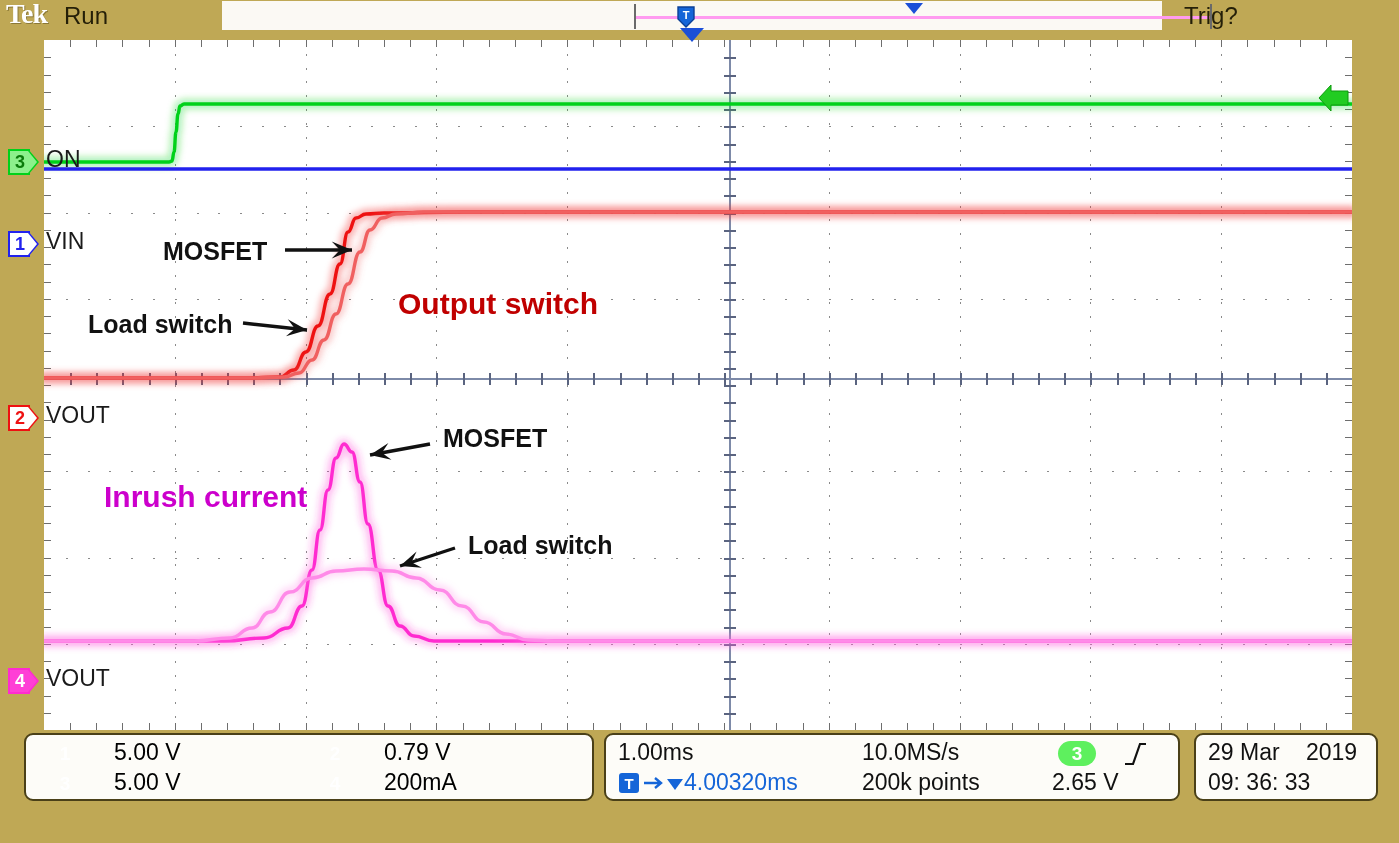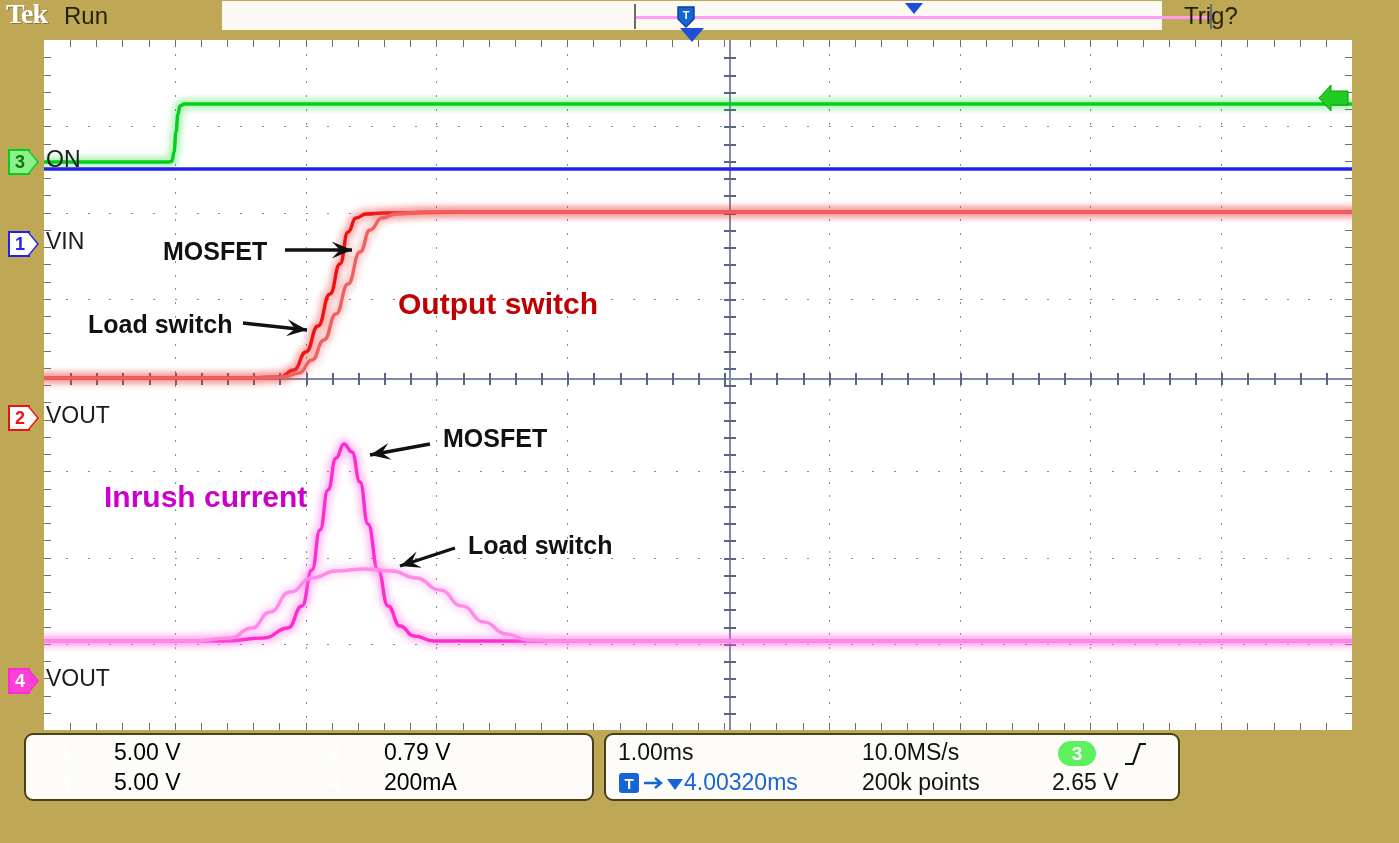--- a/index.html
+++ b/index.html
@@ -492,20 +492,25 @@
 
       <div class="rochip" style="left:452px;top:6px;background:#5ef05e;">
         <span>3</span>
         </div>
       <svg style="position:absolute;left:516px;top:6px;width:26px;height:26px;" viewBox="0 0 26 26">
         <path d="M3 23 H11 L18 3 H24" stroke="#111" stroke-width="2.2" fill="none"></path>
       </svg>
       <div class="rotext" style="left:446px;top:34px;color:#111;">2.65 V</div>
     </div>
 
+    <div class="panel" style="left:1194px;top:0;width:184px;height:68px;">
+      <div class="rotext" style="left:12px;top:4px;color:#111;">29 Mar</div>
+      <div class="rotext" style="left:110px;top:4px;color:#111;">2019</div>
+      <div class="rotext" style="left:12px;top:34px;color:#111;">09: 36: 33</div>
+    </div>
   </div>
 <svg style="position:absolute;left:0;top:0;width:1399px;height:843px;pointer-events:none;z-index:39;" viewBox="0 0 1399 843">
       <g>
         <line x1="285" y1="250" x2="352" y2="250" stroke="#111" stroke-width="3.4"></line>
         <path d="M352 250 L331.7366581319365 258.5672035307903 L339.9 250 L331.7366581319365 241.43279646920968 Z" fill="#111"></path>
       </g>
       <g>
         <line x1="243" y1="323" x2="307" y2="330" stroke="#111" stroke-width="3.4"></line>
         <path d="M307 330 L285.9253026318638 336.31325041808674 L294.97173252977205 328.6844082454438 L287.78826830536997 319.2804214031732 Z" fill="#111"></path>
       </g>

